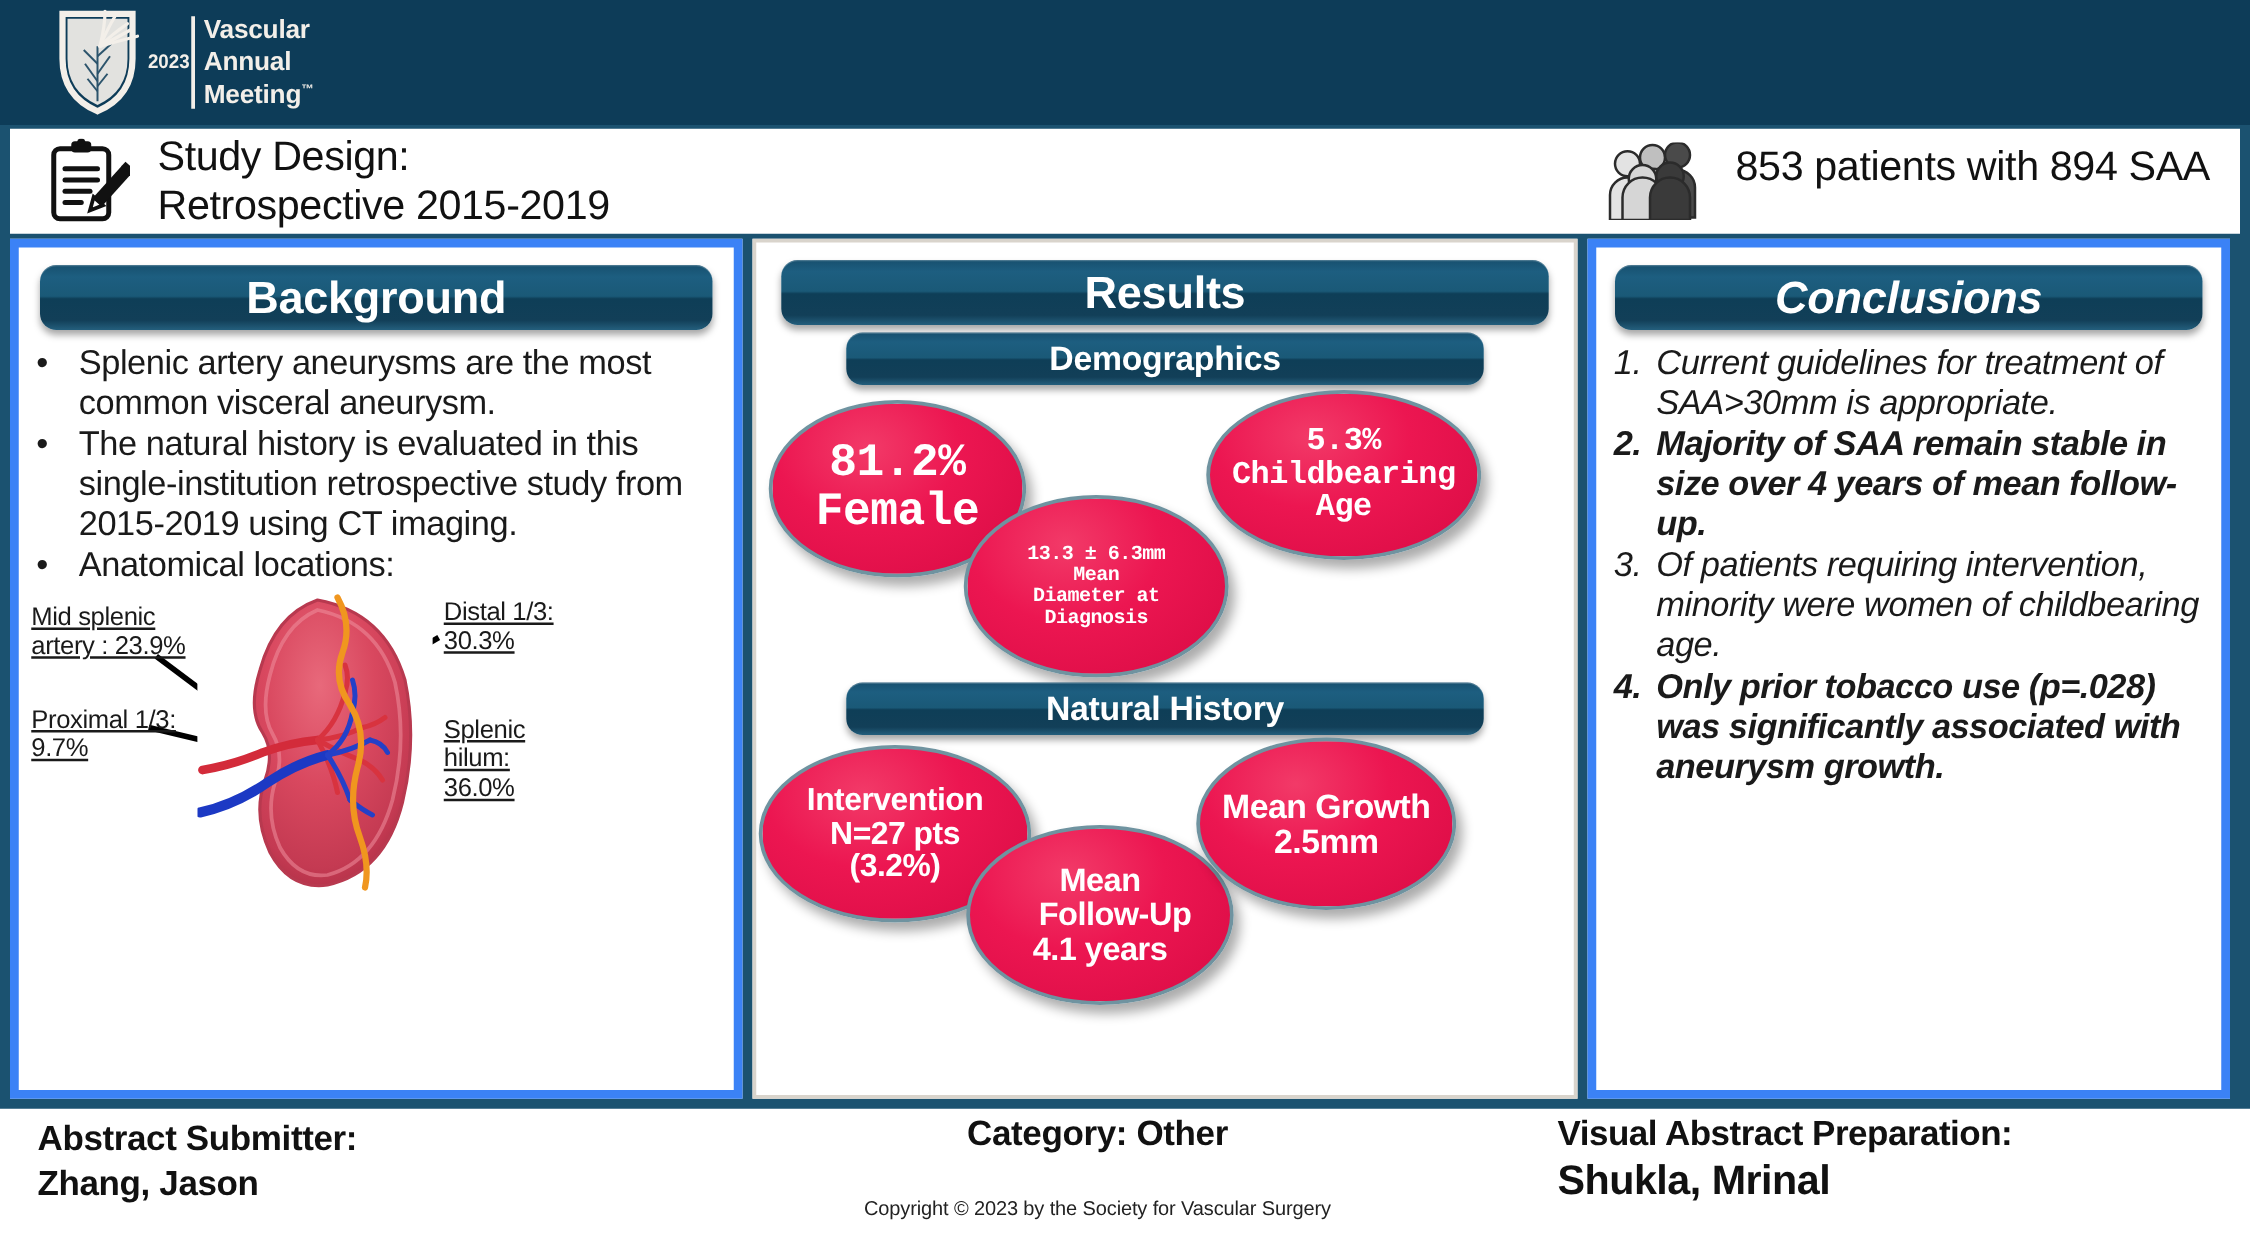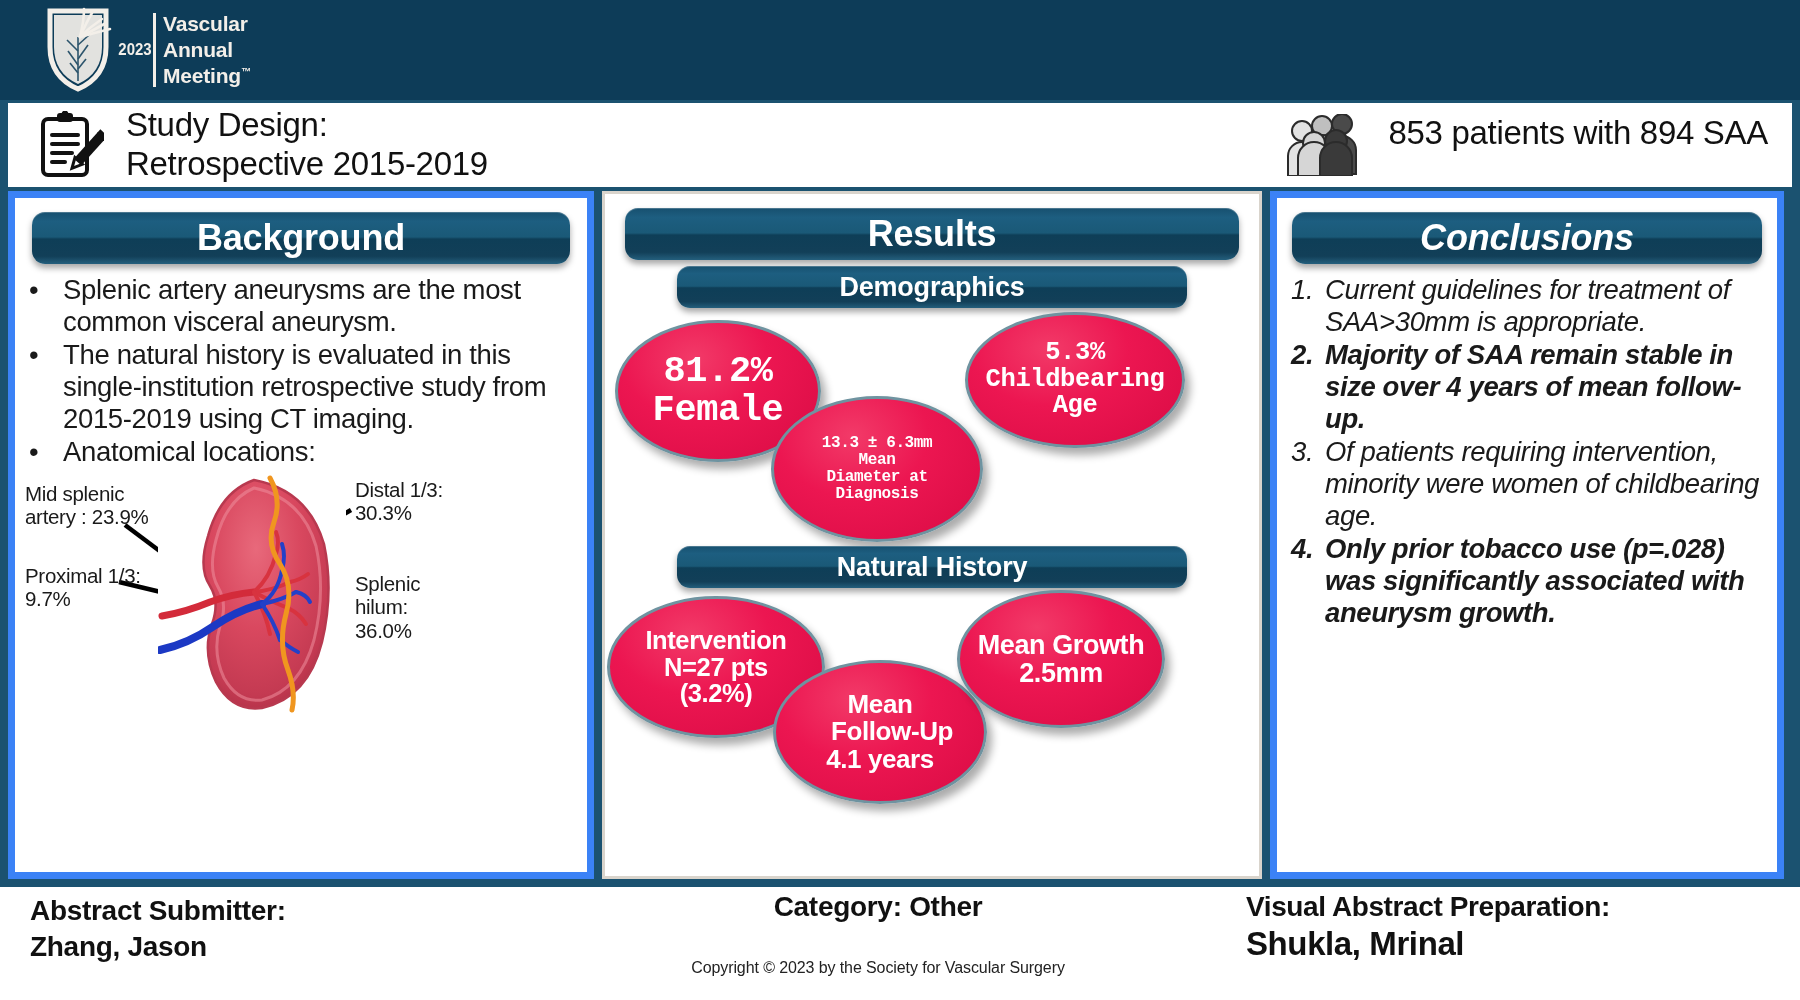--- a/index.html
+++ b/index.html
@@ -102,20 +102,21 @@
   .blist .body{flex:1 1 auto;padding-right:16px;}
   .blist li.bold{font-weight:bold;letter-spacing:-0.4px;}
 
   
   .figure-wrap{
     position:relative;width:586px;height:246px;margin-top:4px;
   }
   .fig-label{
     position:absolute;color:#1a1a1a;font-size:20.5px;line-height:1.13;
     letter-spacing:-0.3px;
+    text-decoration:underline;
   }
   .spleen-img{
     position:absolute;left:143px;top:2px;width:188px;height:242px;
     background:#ffffff;
   }
 
   
   .bubble{
     position:absolute;border-radius:50%;
     background:radial-gradient(ellipse at 38% 26%, #f23a68 0%, #ec1651 42%, #e00f49 78%, #cf0c42 100%);

